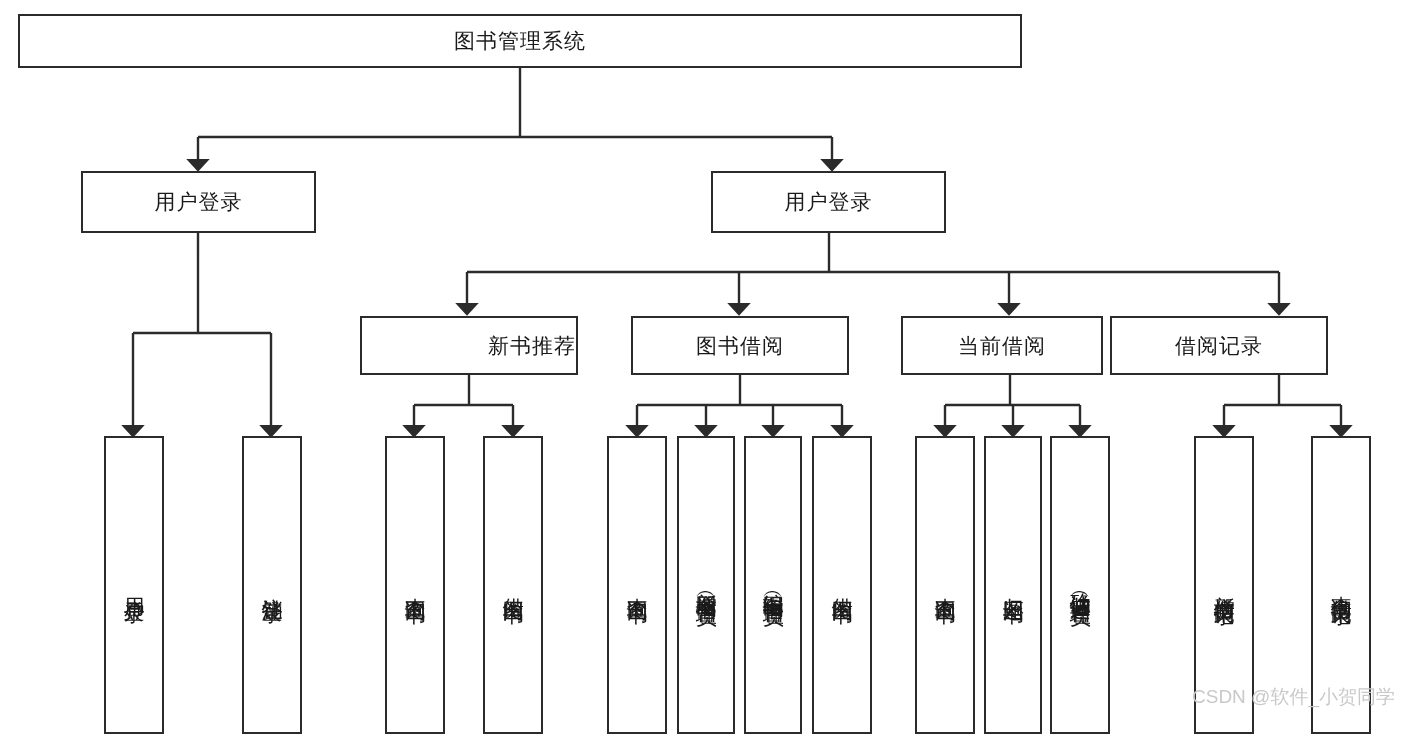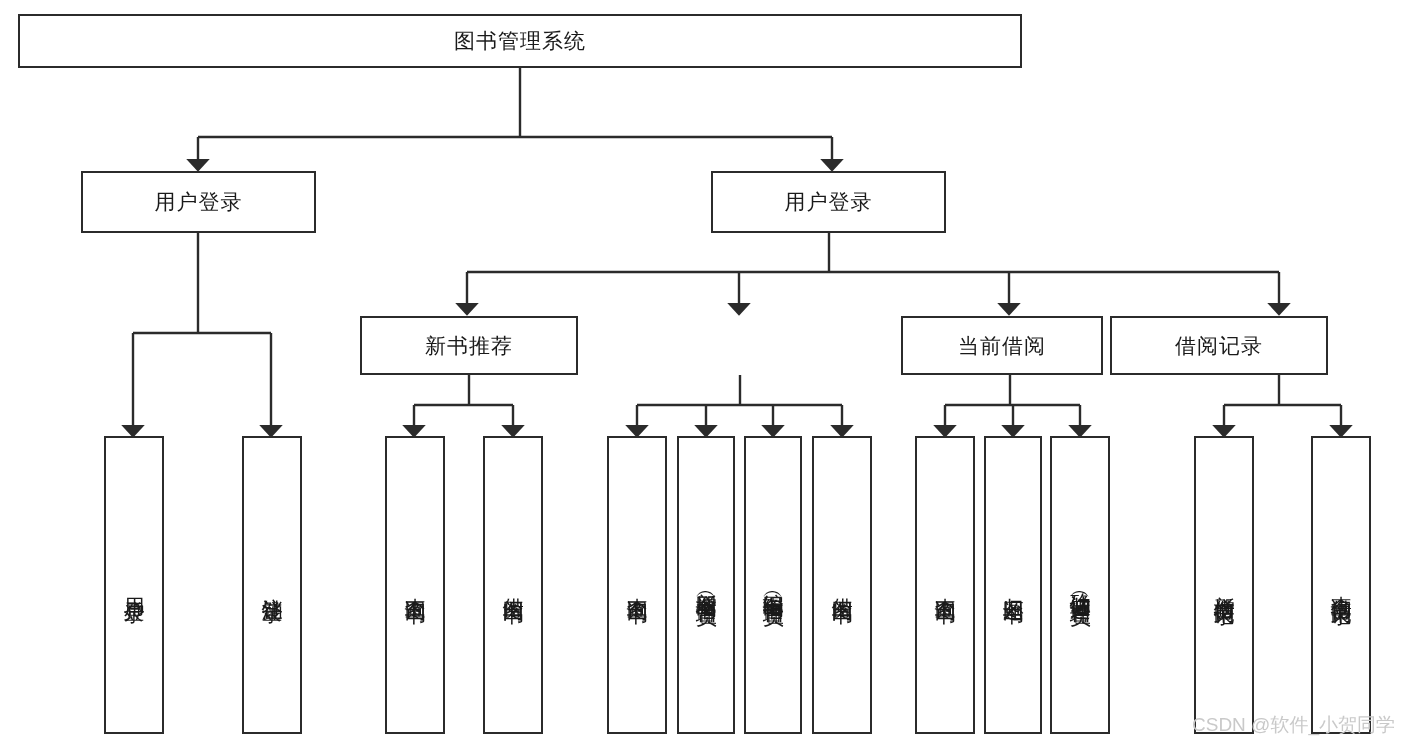--- a/index.html
+++ b/index.html
@@ -52,21 +52,21 @@
     padding: 6px 0;
   }
   .node.v .label {
     writing-mode: vertical-rl;
     text-orientation: upright;
     white-space: nowrap;
   }
   .watermark {
     position: absolute;
     left: 1192px;
-    top: 712px;
+    top: 684px;
     font-size: 19px;
     color: #c9c9c9;
     white-space: nowrap;
     z-index: 5;
     font-family: "Liberation Sans", "DejaVu Sans", sans-serif;
   }
 </style>
 </head>
 <body>
 
@@ -126,22 +126,25 @@
     <span class="label">图书管理系统</span>
   </div>
 
   <div class="node h" style="left:81px; top:171px; width:235px; height:62px;">
     <span class="label">用户登录</span>
   </div>
   <div class="node h" style="left:711px; top:171px; width:235px; height:62px;">
     <span class="label">用户登录</span>
   </div>
 
-  <div class="node h" style="left:360px; top:316px; width:218px; height:59px;">
+  <div class="node h" style="left:360px; top:316px; width:218px; height:59px;justify-content:flex-end;">
     <span class="label">新书推荐</span>
+  </div>
+  <div class="node h" style="left:631px; top:316px; width:218px; height:59px;">
+    <span class="label">图书借阅</span>
   </div>
   <div class="node h" style="left:901px; top:316px; width:202px; height:59px;">
     <span class="label">当前借阅</span>
   </div>
   <div class="node h" style="left:1110px; top:316px; width:218px; height:59px;">
     <span class="label">借阅记录</span>
   </div>
 
   <div class="node v" style="left:104px; top:436px; width:60px; height:298px;">
     <span class="label">用户登录</span>

